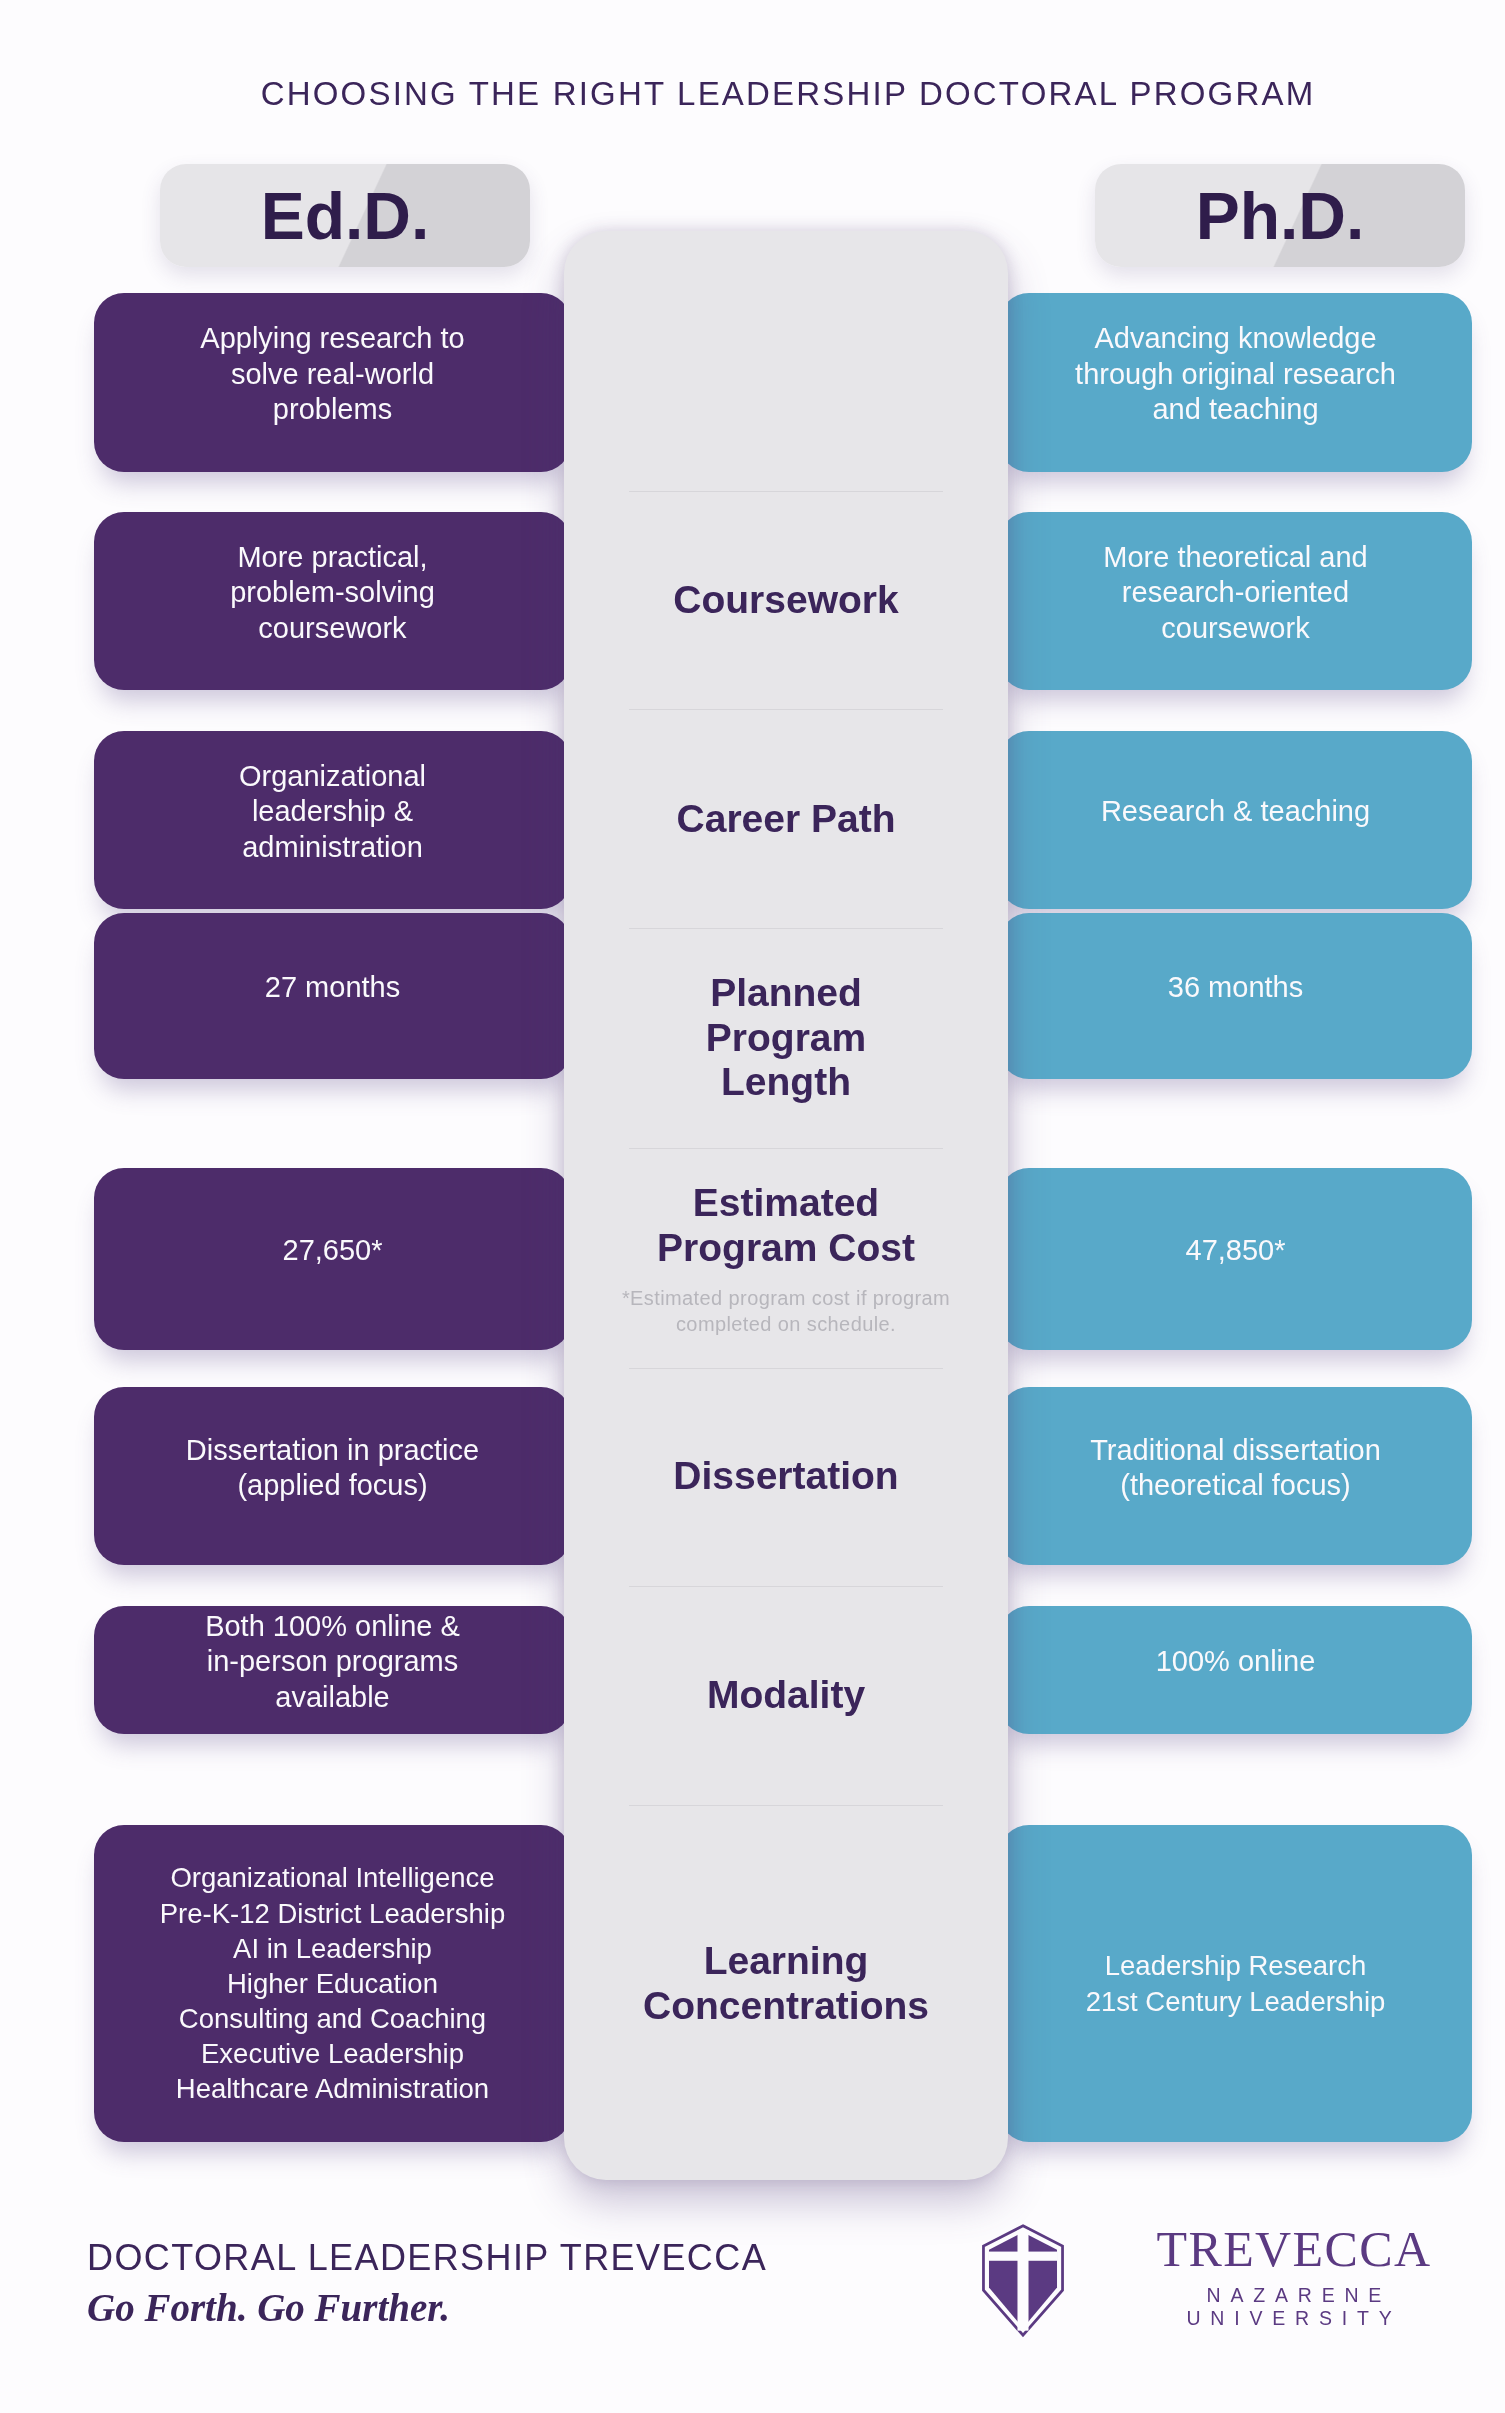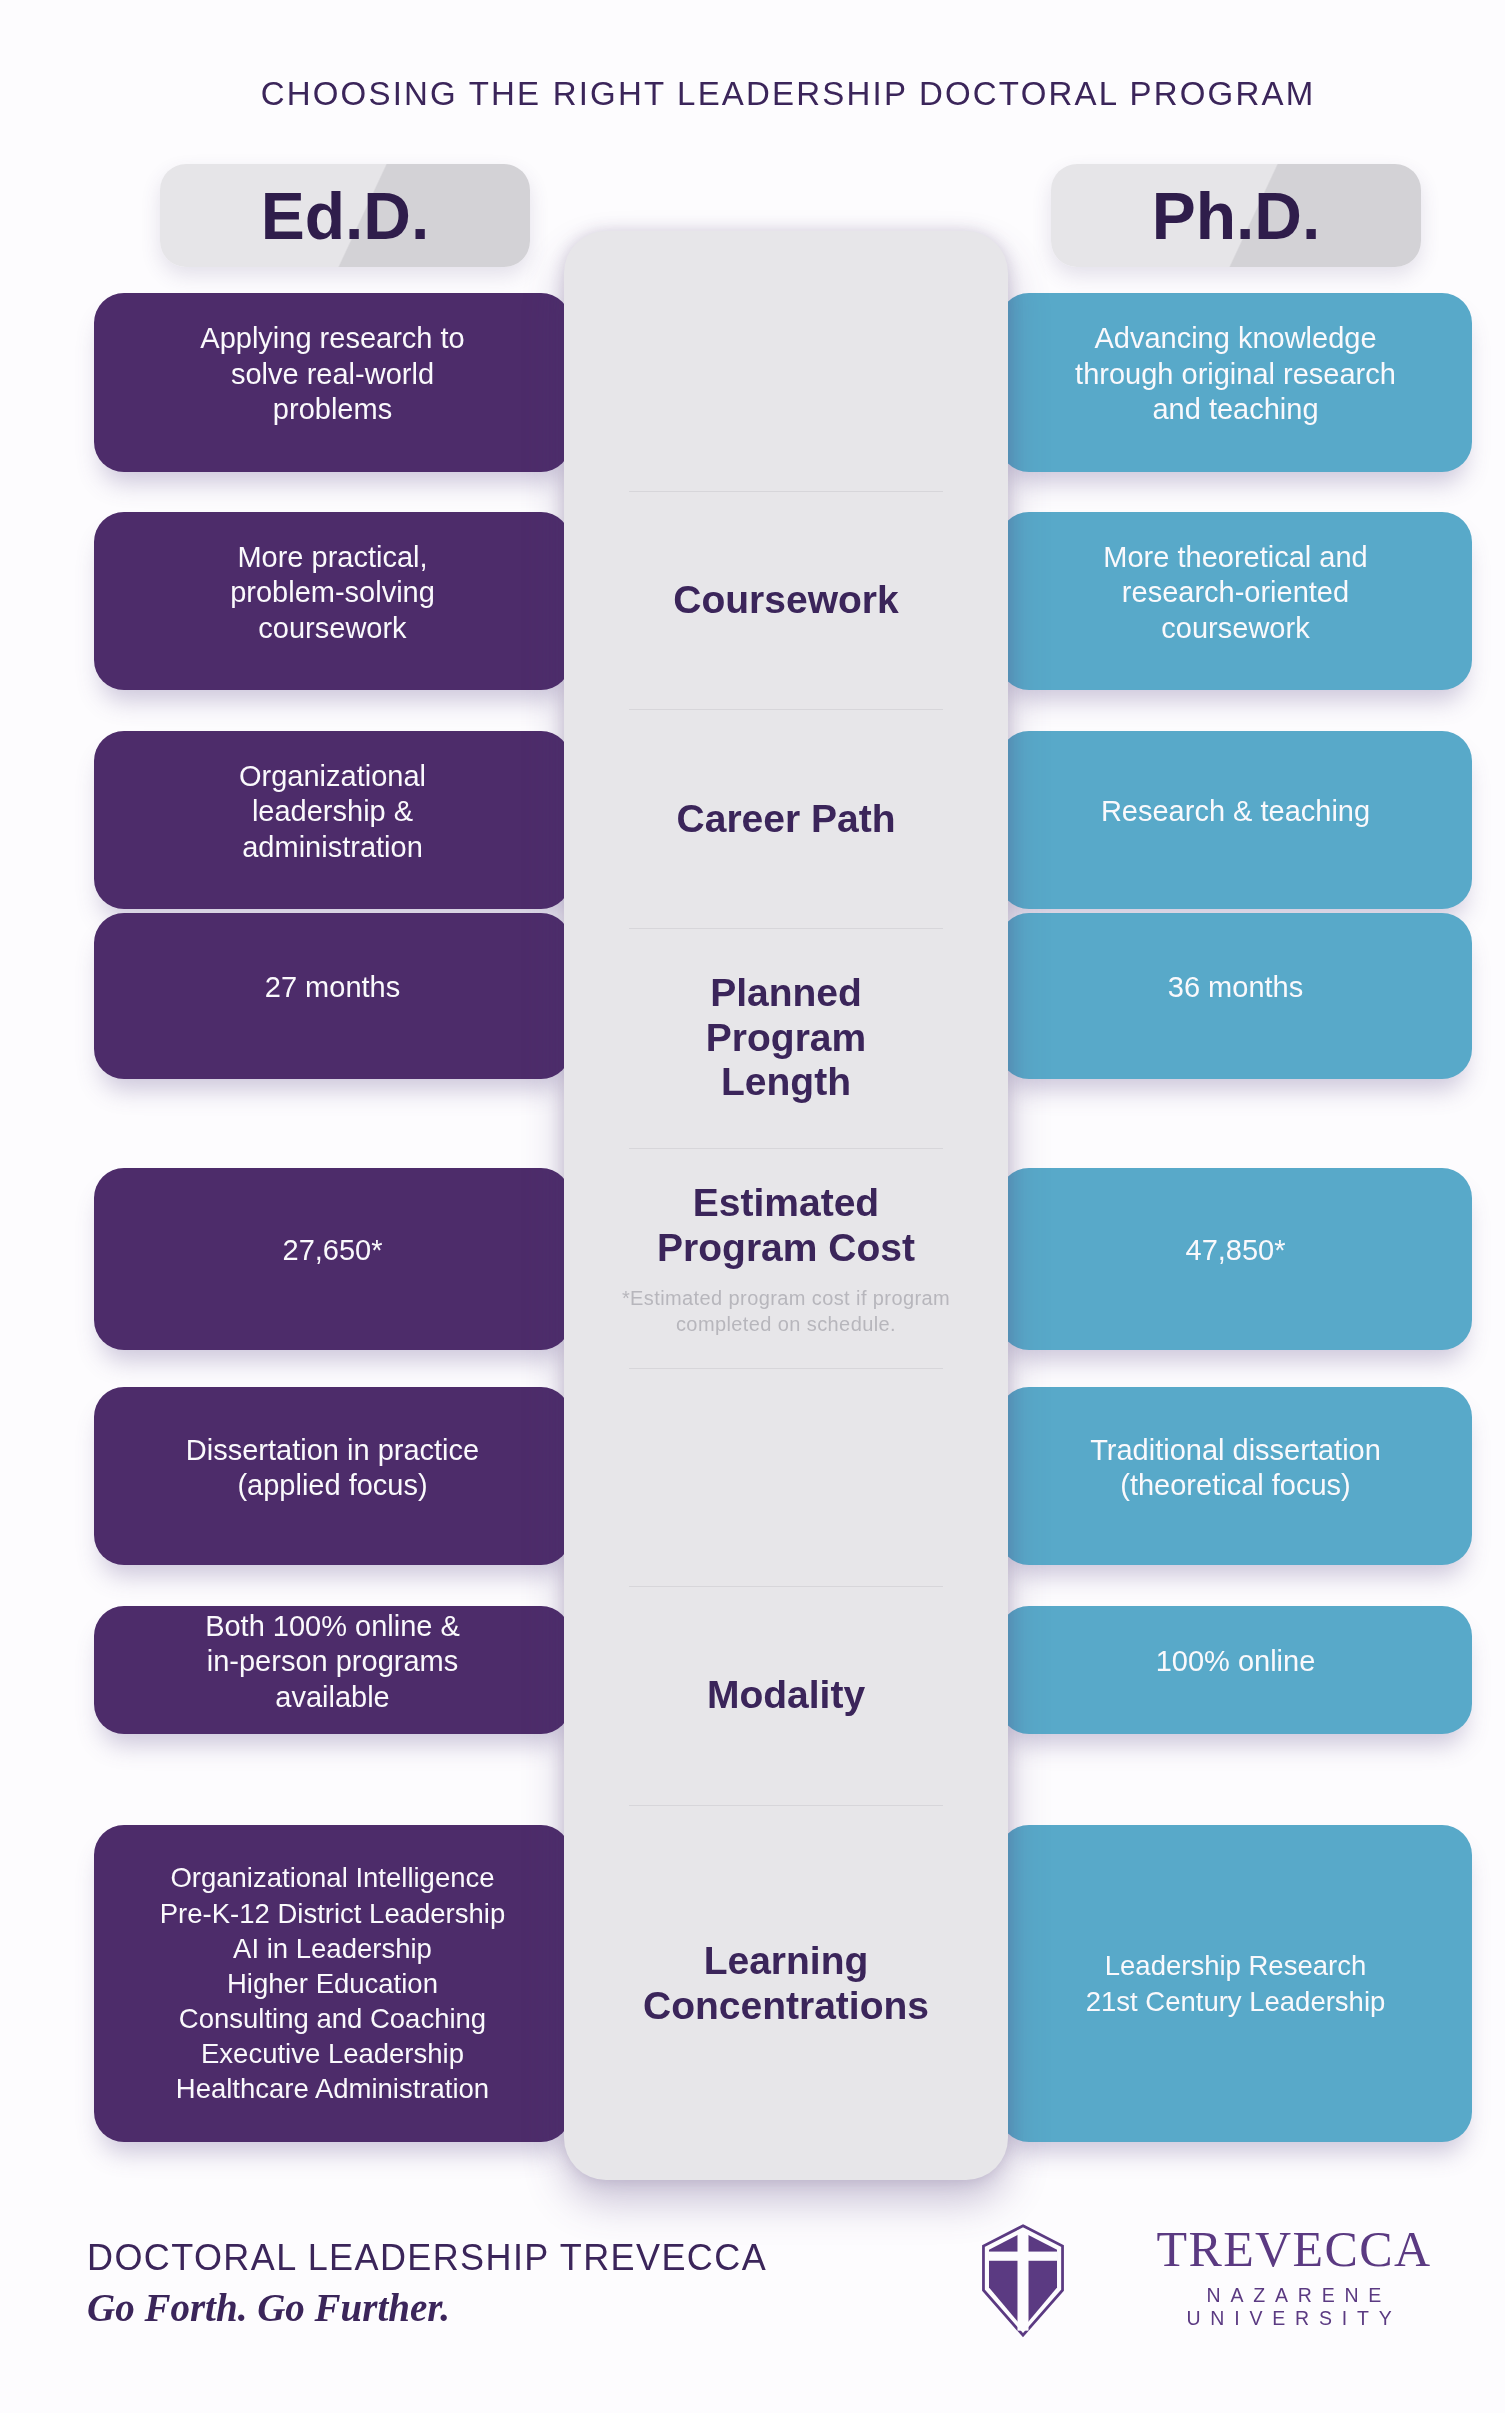--- a/index.html
+++ b/index.html
@@ -23,21 +23,21 @@
     position:absolute;top:164px;width:370px;height:103px;
     border-radius:26px;
     background:linear-gradient(115deg,#e6e5e8 0%,#e6e5e8 54%,#d3d2d6 54.4%,#d3d2d6 100%);
     box-shadow:0 8.7px 20px rgba(70,55,110,.14);
     display:flex;align-items:center;justify-content:center;
     font-size:66px;font-weight:800;color:#2f1d4b;
     letter-spacing:0px;
     z-index:3;
   }
   .pill-edd{left:160px;}
-  .pill-phd{left:1051px;text-align:right;}
+  .pill-phd{left:1095px;text-align:right;}
   
   .cell{
     position:absolute;
     border-radius:30px;
     display:flex;align-items:center;justify-content:center;
     text-align:center;
     color:#faf9fc;
     font-size:29px;line-height:1.22;font-weight:400;
     white-space:pre-line;
     box-shadow:0 17.3px 24.6px -7.2px rgba(95,78,140,.30);
@@ -193,20 +193,21 @@
 Program
 Length</div>
     <div class="divider d4"></div>
     <div class="cat c5">
       <span>Estimated
 Program Cost</span>
       <span class="footnote">*Estimated program cost if program
 completed on schedule.</span>
     </div>
     <div class="divider d5"></div>
+    <div class="cat c6">Dissertation</div>
     <div class="divider d6"></div>
     <div class="cat c7">Modality</div>
     <div class="divider d7"></div>
     <div class="cat c8">Learning
 Concentrations</div>
   </div>
 
   <div class="footer-program">DOCTORAL LEADERSHIP TREVECCA</div>
   <div class="footer-tagline">Go Forth. Go Further.</div>
 

